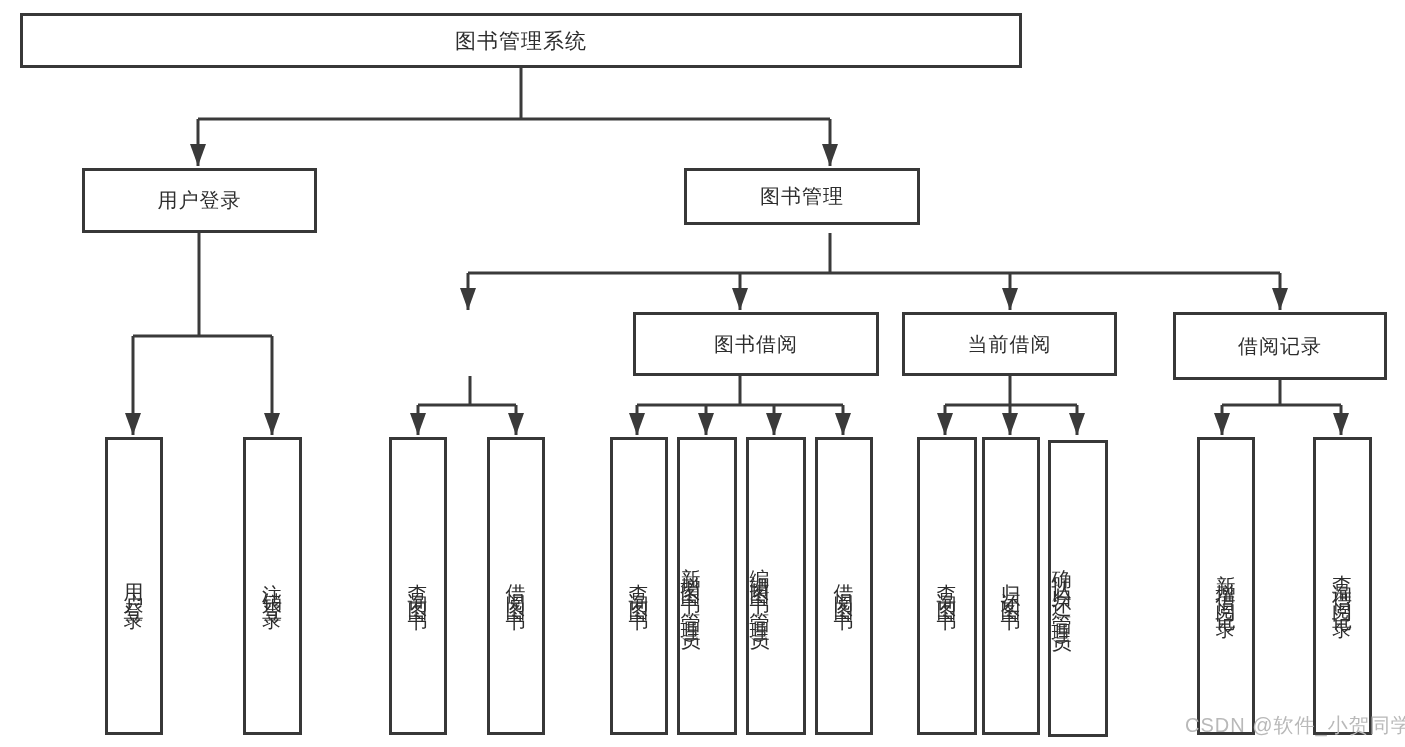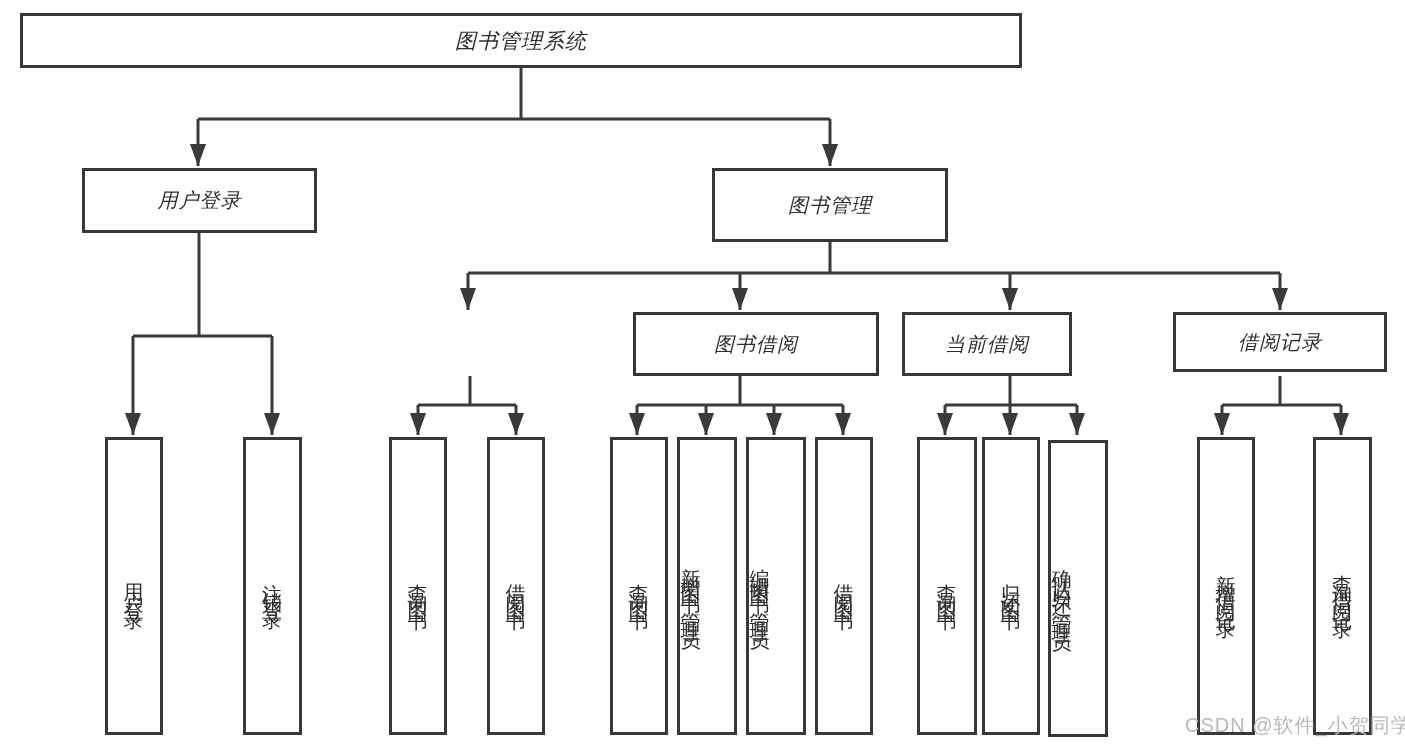--- a/index.html
+++ b/index.html
@@ -6,21 +6,21 @@
   #stage {
     position:relative; width:1405px; height:747px; background:#ffffff;
     font-family:"Liberation Sans","DejaVu Sans",sans-serif; overflow:hidden;
   }
   #wires { position:absolute; left:0; top:0; width:1405px; height:747px; }
   .box {
     position:absolute; box-sizing:border-box; background:#ffffff;
     border:3px solid #383838; display:flex; align-items:center; justify-content:center;
     color:#2d2d2d; z-index:2;
   }
-  .hlabel { font-size:20px; letter-spacing:1px; white-space:nowrap;font-style:italic; }
+  .hlabel { font-size:20px; letter-spacing:1px; white-space:nowrap; }
   .root-label { font-size:21px; }
   .vbox { align-items:center; }
   .vlabel {
     writing-mode:vertical-rl; text-orientation:mixed;
     font-size:20px; line-height:1.1; letter-spacing:9px; white-space:nowrap;
   }
   .vbox-top { justify-content:flex-start; padding-top:12px; }
   #watermark {
     position:absolute; left:1185px; top:712px; z-index:5;
     font-size:20px; color:#b9b9b9; letter-spacing:1px; white-space:nowrap;
@@ -67,31 +67,31 @@
     <line x1="1341" y1="405" x2="1341" y2="435" stroke="#3a3a3a" stroke-width="3" marker-end="url(#arrow)"></line>
   </svg>
 
   <div class="box" style="left:20px; top:13px; width:1002px; height:55px;">
     <span class="hlabel root-label">图书管理系统</span>
   </div>
 
   <div class="box" style="left:82px; top:168px; width:235px; height:65px;">
     <span class="hlabel">用户登录</span>
   </div>
-  <div class="box" style="left:712px; top:168px; width:236px; height:74px;">
+  <div class="box" style="left:684px; top:168px; width:236px; height:57px;">
     <span class="hlabel">图书管理</span>
   </div>
 
   <div class="box" style="left:633px; top:312px; width:246px; height:64px;">
     <span class="hlabel">图书借阅</span>
   </div>
-  <div class="box" style="left:902px; top:312px; width:170px; height:64px;">
+  <div class="box" style="left:902px; top:312px; width:215px; height:64px;">
     <span class="hlabel">当前借阅</span>
   </div>
-  <div class="box" style="left:1173px; top:312px; width:214px; height:60px;">
+  <div class="box" style="left:1173px; top:312px; width:214px; height:68px;">
     <span class="hlabel">借阅记录</span>
   </div>
 
   <div class="box vbox" style="left:105px; top:437px; width:58px; height:298px;">
     <span class="vlabel">用户登录</span>
   </div>
   <div class="box vbox" style="left:243px; top:437px; width:59px; height:298px;">
     <span class="vlabel">注销登录</span>
   </div>
 

